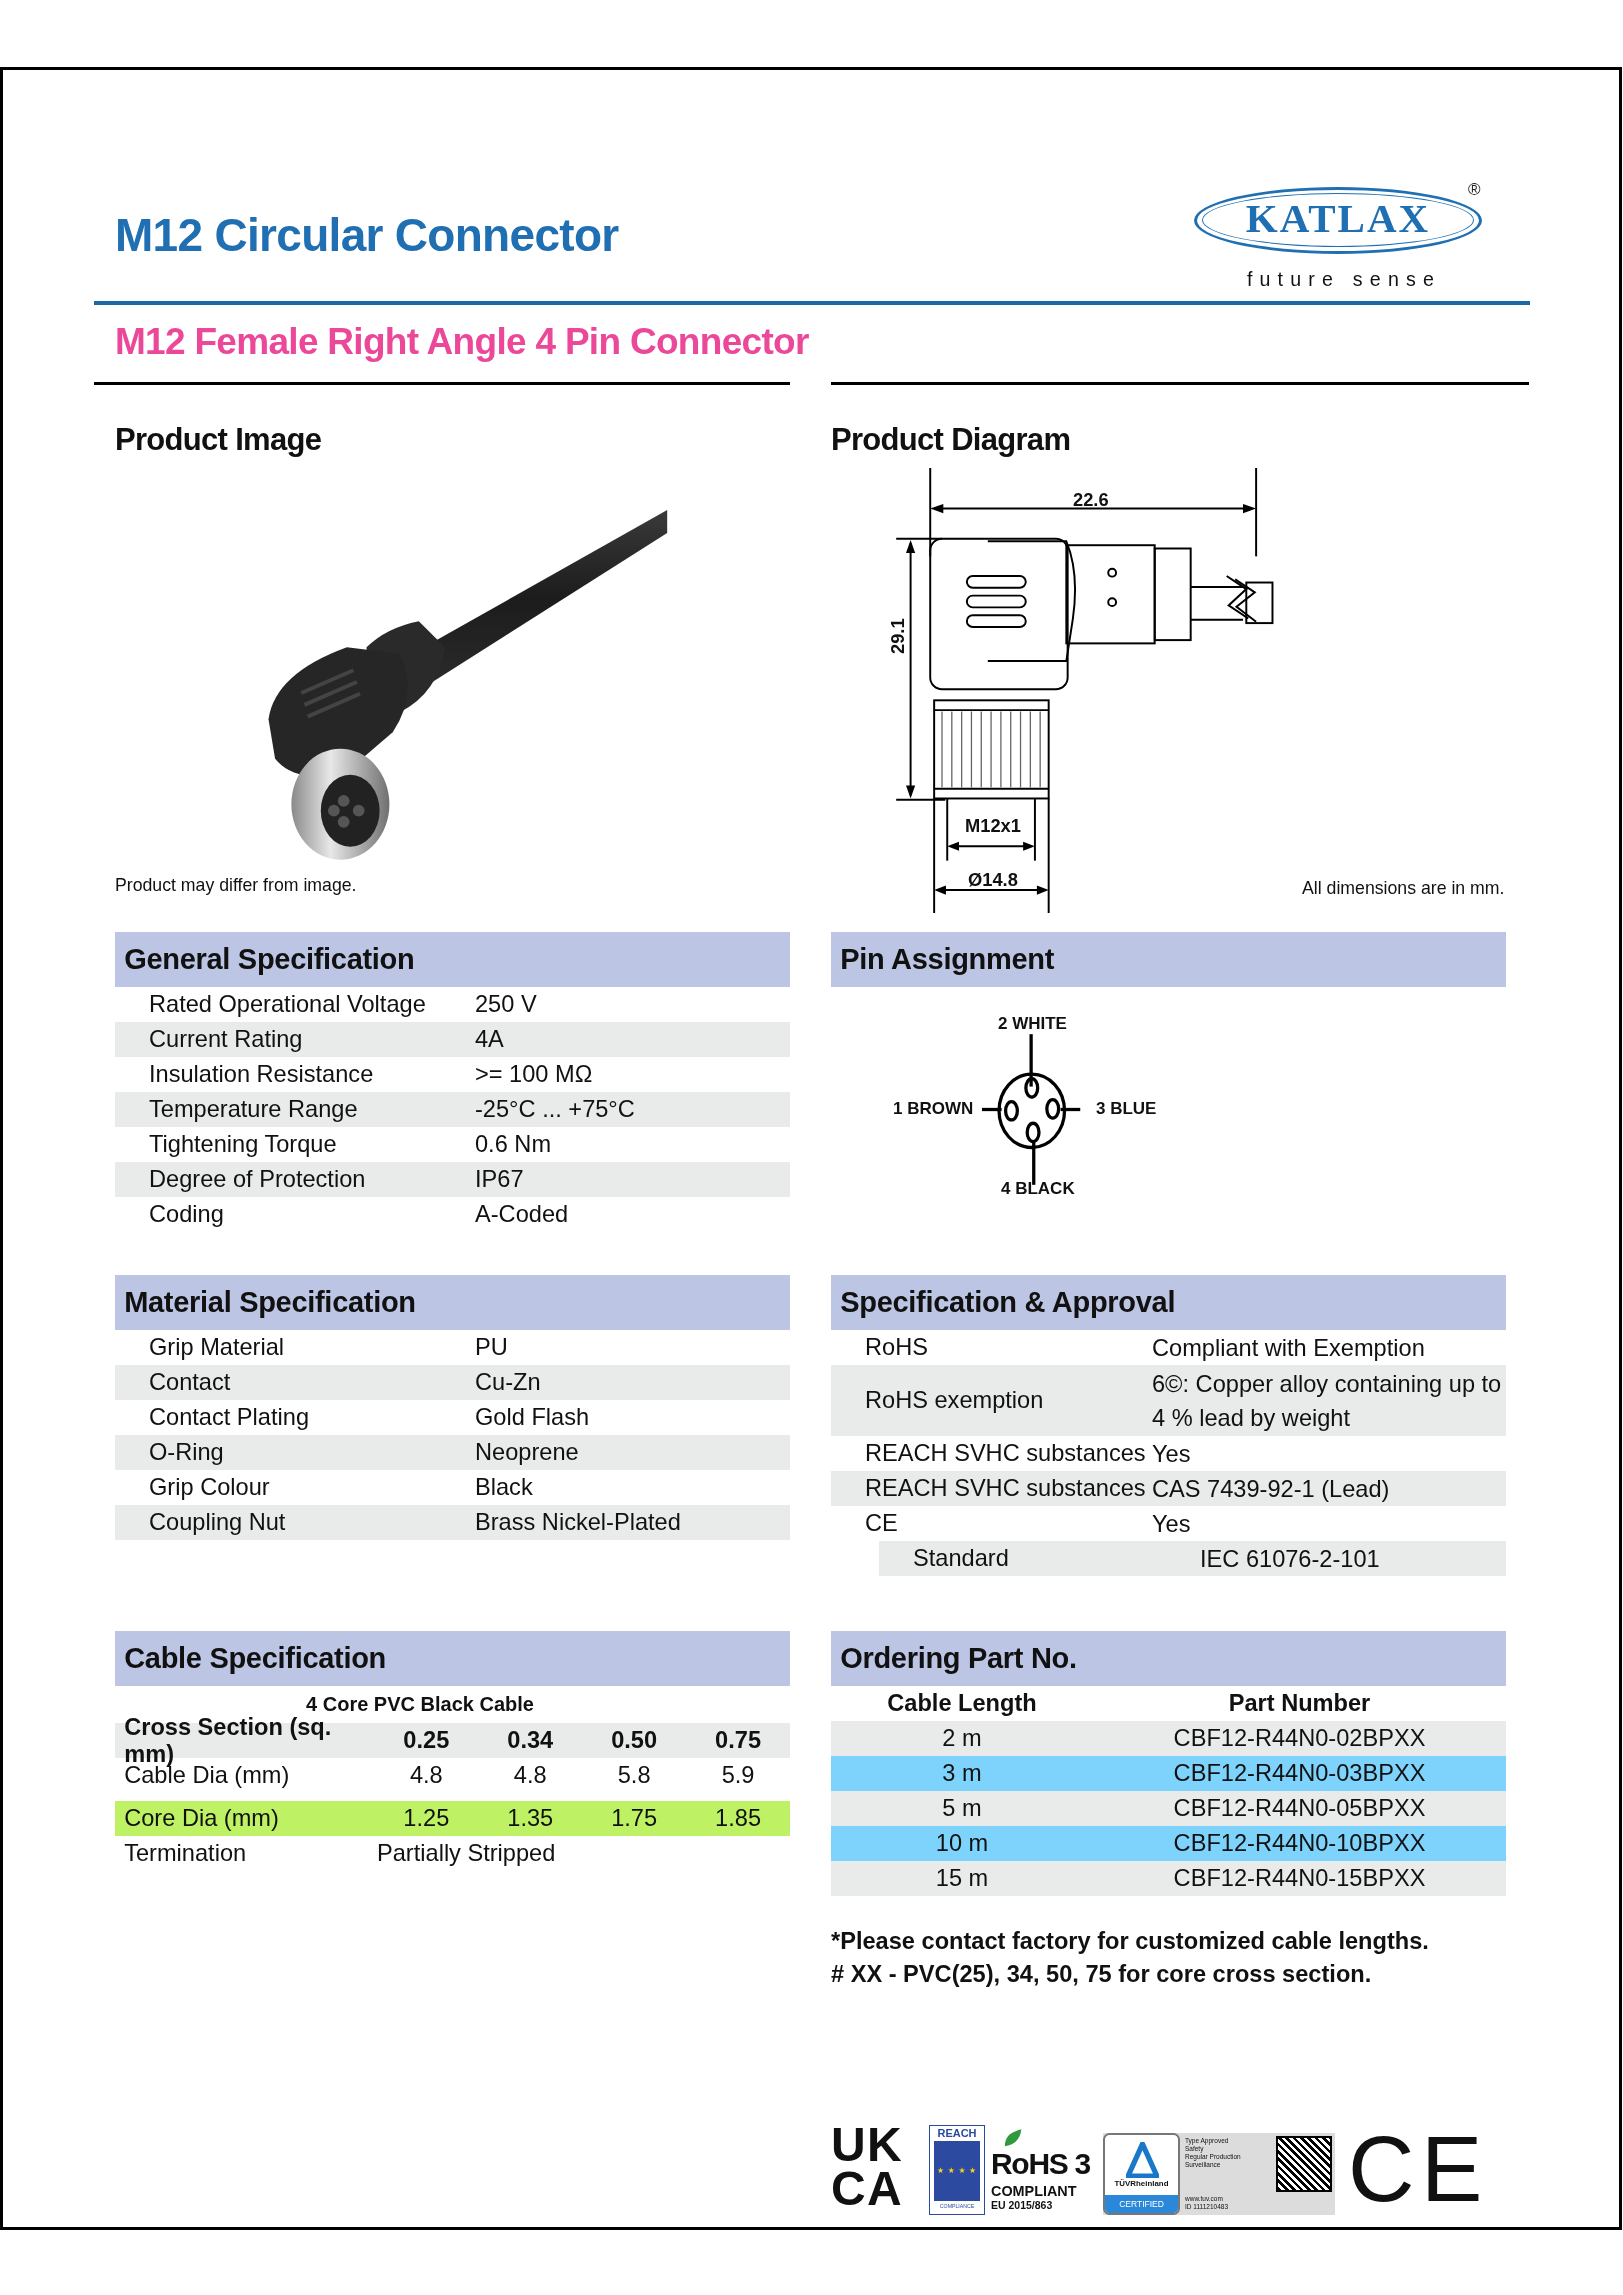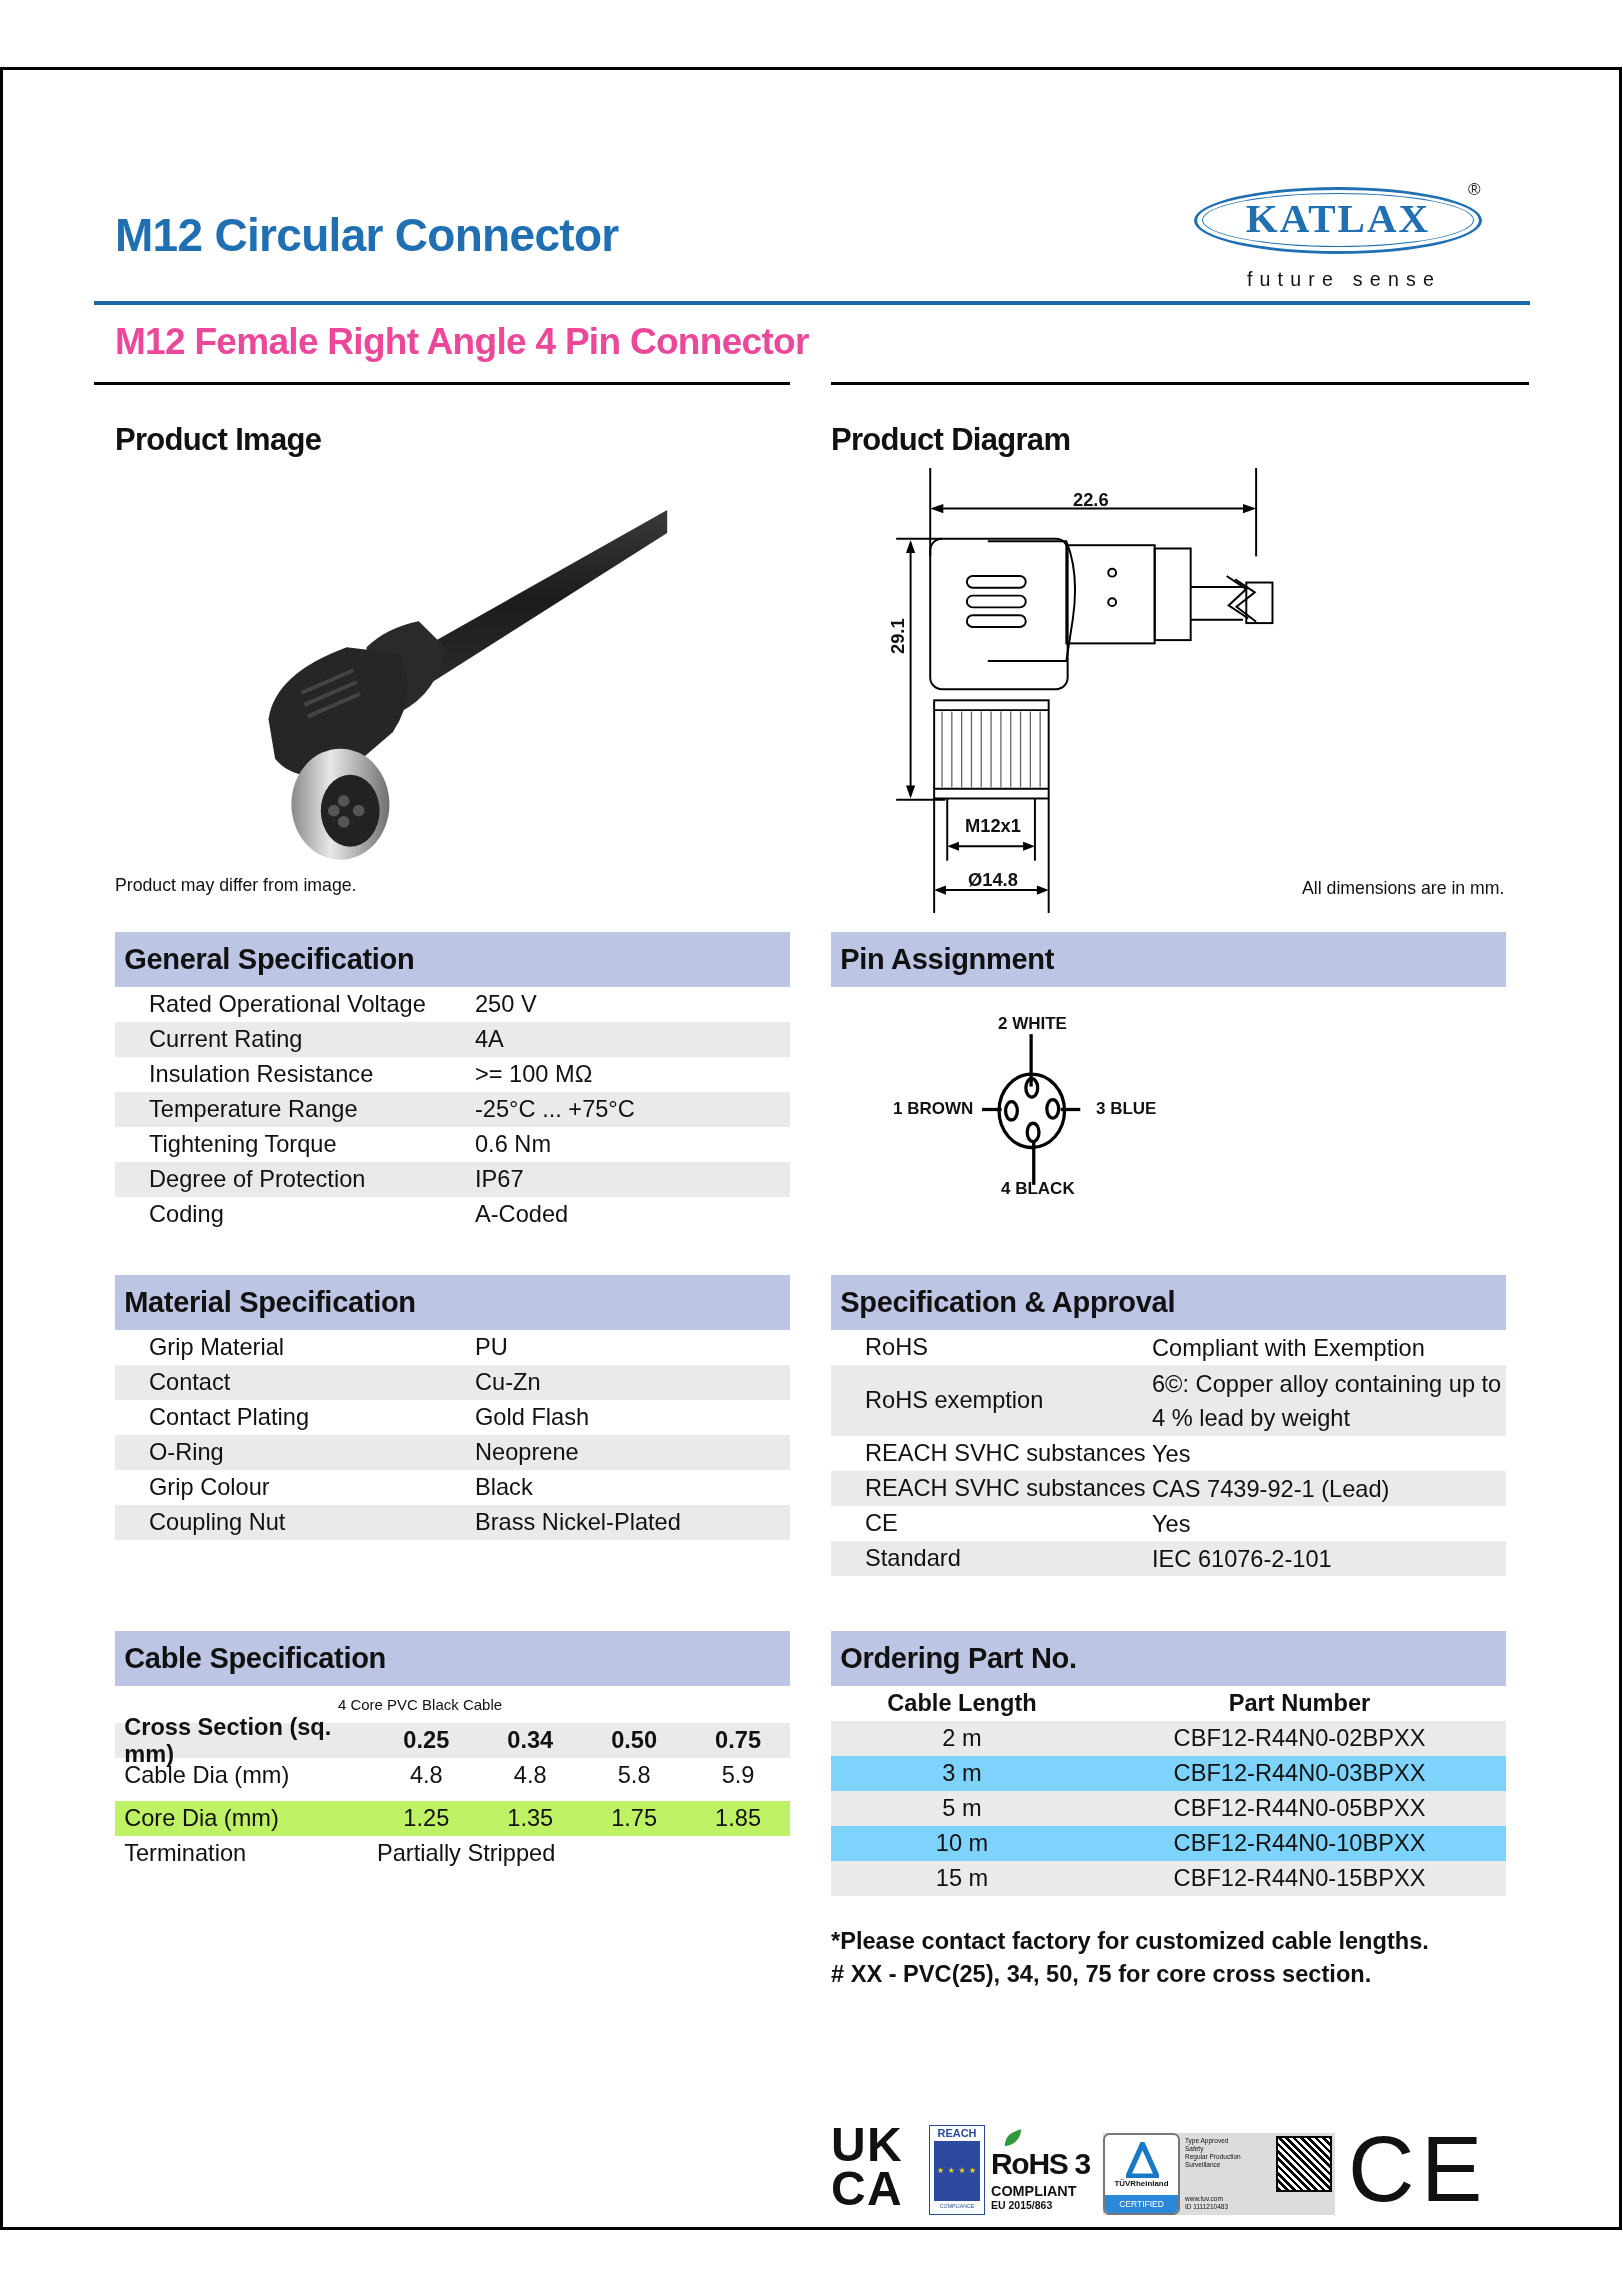--- a/index.html
+++ b/index.html
@@ -24,21 +24,21 @@
   .row{display:flex;align-items:center;height:35px;font-size:23.6px;}
   .row:nth-child(even){background:#e9ebea;}
   .row .k{width:360px;padding-left:34px;box-sizing:border-box;}
   .row .v{flex:1;}
   .sa .row .k{width:321px;padding-left:34px;}
   .sa .row.tall{height:71px;}
   .sa .row .v{line-height:34px;}
   .cable .row .c0{width:262px;padding-left:9.2px;box-sizing:border-box;}
   .cable .row .cn{width:105px;text-align:center;}
   .cable .row.bold{font-weight:bold;}
-  .cable .caption-row{height:37px;display:flex;align-items:center;justify-content:center;font-size:15px;font-weight:normal;padding-right:65px;}
+  .cable .caption-row{height:37px;display:flex;align-items:center;justify-content:center;font-size:20px;font-weight:bold;padding-right:65px;}
   .order .row .l{width:262px;text-align:center;}
   .order .row .p{flex:1;text-align:center;}
   .order .row.head{font-weight:bold;background:#fff;}
   .order .row.alt{background:#e9ebea;}
   .order .row.wht{background:#7dd3fc;}
   .notes{font-size:23.6px;font-weight:bold;line-height:33px;}
   .dim-label{font-size:18.3px;font-weight:bold;}
   .pin-label{font-size:17px;font-weight:bold;}
   .certs{left:831px;top:2120px;width:628px;height:98px;}
 </style>
@@ -248,21 +248,21 @@
       <span class="v">Yes</span>
     </div>
   <div class="row" style="background:#e9ebea;">
       <span class="k">REACH SVHC substances</span>
       <span class="v">CAS 7439-92-1 (Lead)</span>
     </div>
   <div class="row" style="background:#fff;">
       <span class="k">CE</span>
       <span class="v">Yes</span>
     </div>
-  <div class="row" style="background:#e9ebea;">
+  <div class="row" style="background:#e9ebea;margin-left:48px;">
       <span class="k">Standard</span>
       <span class="v">IEC 61076-2-101</span>
     </div>
 </div>
 
 <div class="panel-h" style="left:115px;top:1631px;width:675px;">Cable Specification</div>
 <div class="table cable" style="left:115px;top:1686px;width:675px;">
   <div class="caption-row">4 Core PVC Black Cable</div>
   <div class="row bold" style="background:#e9ebea;">
     <span class="c0">Cross Section (sq. mm)</span>

